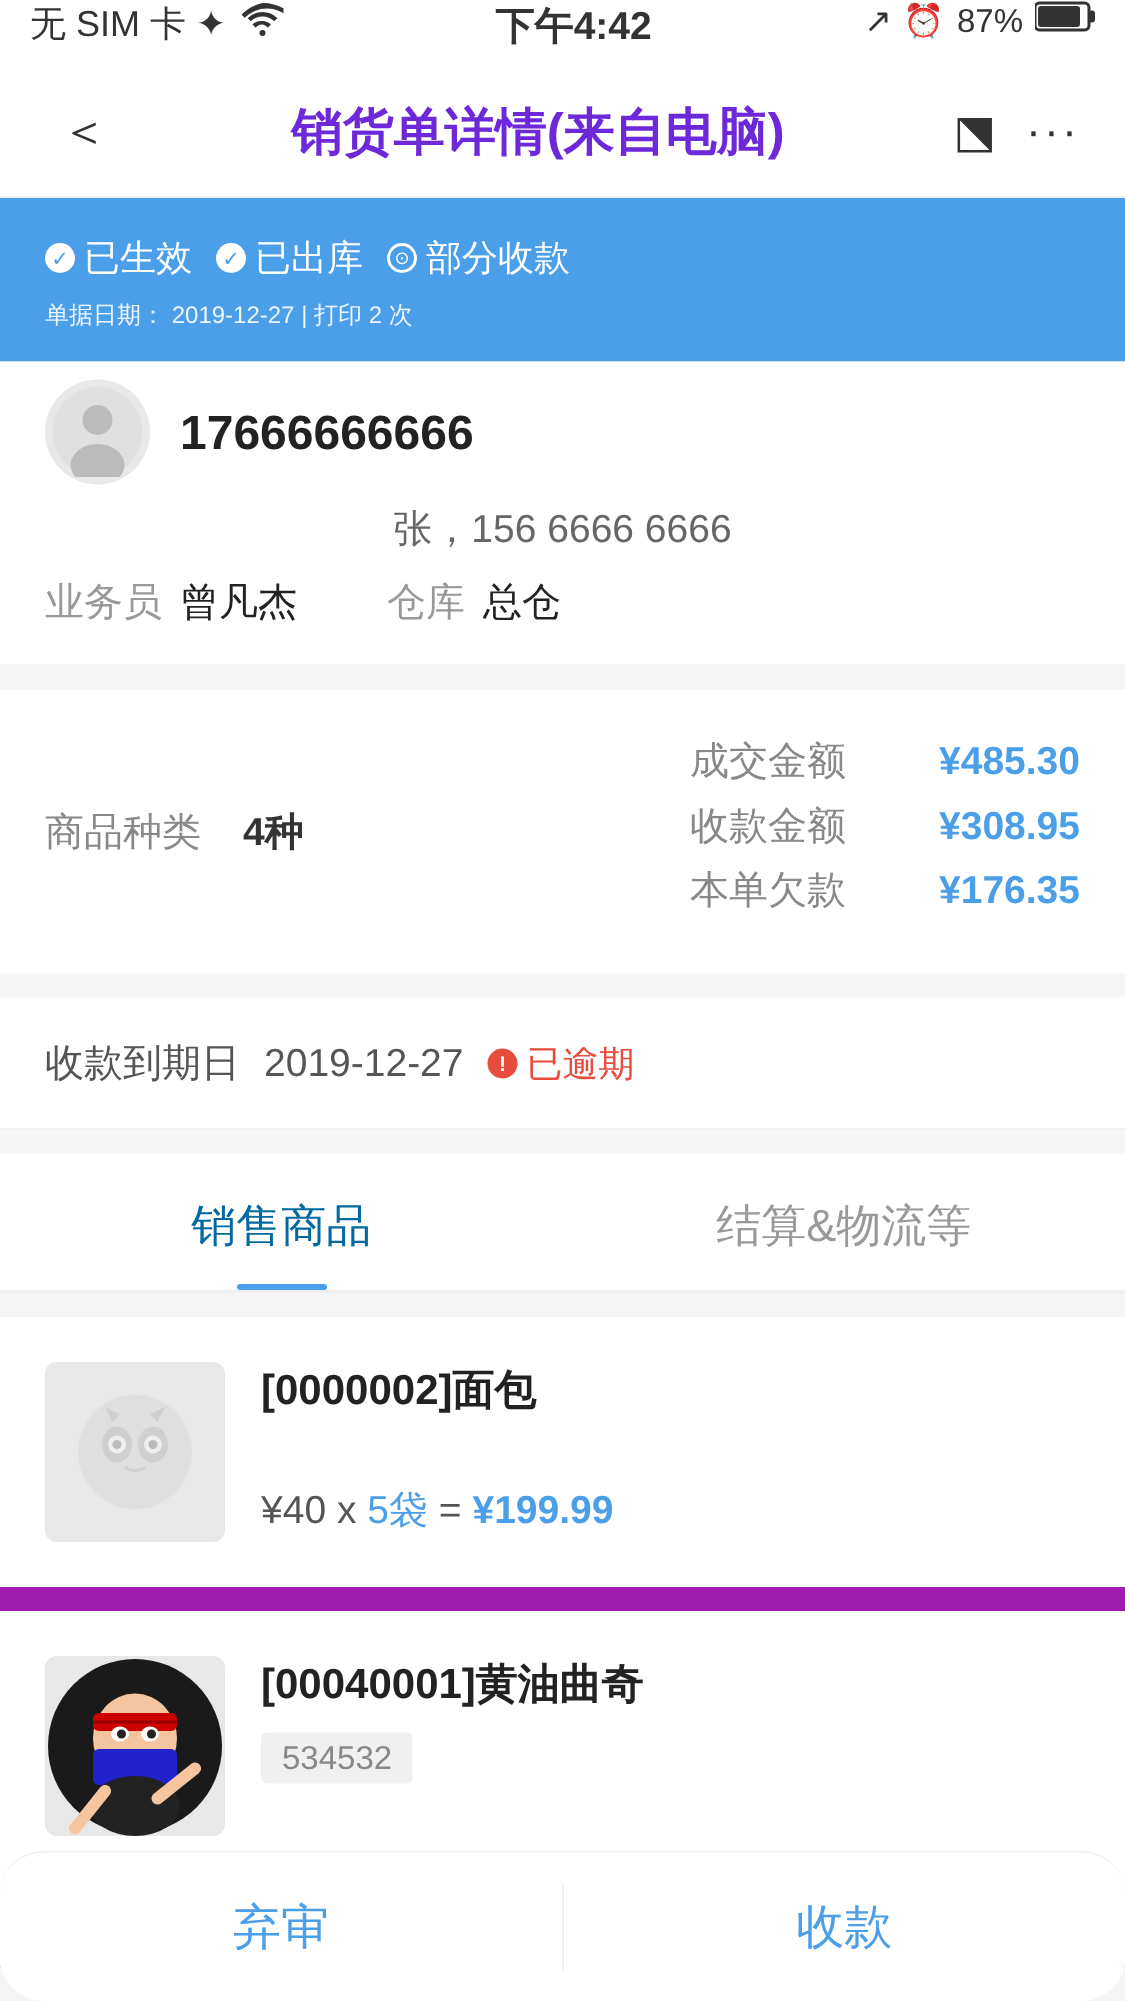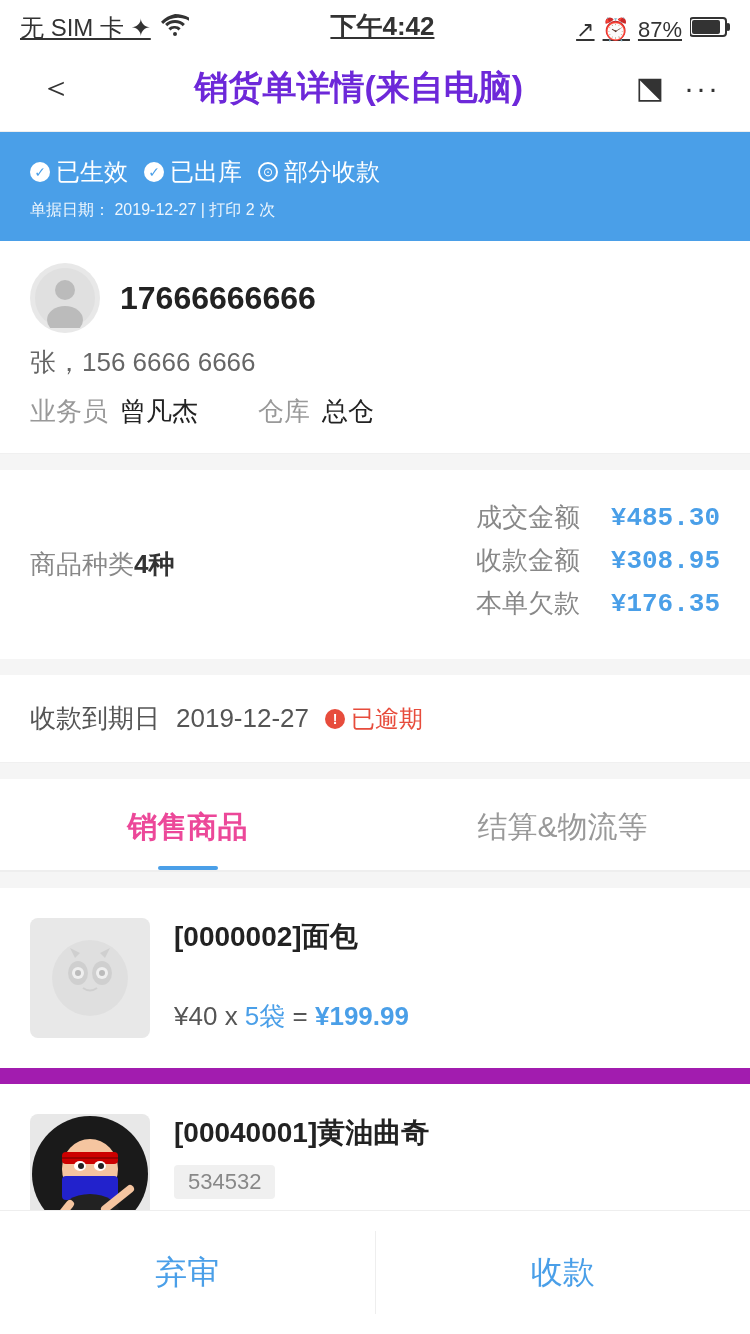--- a/index.html
+++ b/index.html
@@ -10,28 +10,27 @@
       width: 750px;
       min-height: 1334px;
       font-size: 28px;
       color: #333;
       overflow-x: hidden;
     }
 
     
     .status-bar {
       display: flex;
-      align-items: flex-end;
+      align-items: flex-start;
       justify-content: space-between;
       background: #fff;
       height: 44px;
       padding: 0 20px;
       font-size: 24px;
       font-weight: 500;
-      text-decoration: underline;
     }
     .status-bar-left { display: flex; align-items: center; gap: 10px; }
     .status-bar-center { font-size: 26px; font-weight: 600; }
     .status-bar-right { display: flex; align-items: center; gap: 8px; font-size: 22px; }
 
     
     .nav-bar {
       display: flex;
       align-items: center;
       justify-content: space-between;
@@ -103,21 +102,21 @@
       text-align: center;
     }
     .order-date {
       font-size: 16px;
       color: rgba(255,255,255,0.9);
     }
 
     
     .customer-section {
       background: #fff;
-      padding: 22px 30px 24px;
+      padding: 12px 30px 24px;
       border-bottom: 1px solid #f0f0f0;
     }
     .customer-row {
       display: flex;
       align-items: center;
       gap: 20px;
       margin-bottom: 12px;
     }
     .avatar {
       width: 70px;
@@ -131,20 +130,21 @@
     }
     .customer-name {
       font-size: 32px;
       font-weight: 600;
       color: #222;
     }
     .customer-sub {
       font-size: 26px;
       color: #666;
       margin-bottom: 14px;
+      text-align: center;
     }
     .customer-meta {
       display: flex;
       gap: 60px;
       font-size: 26px;
       color: #555;
     }
     .customer-meta-item { display: flex; gap: 12px; justify-content: space-between; }
     .meta-label { color: #999; }
     .meta-value { color: #222; }
@@ -153,34 +153,33 @@
     .summary-section {
       background: #fff;
       padding: 30px;
       margin-top: 16px;
       display: flex;
       justify-content: space-between;
     }
     .summary-left {
       display: flex;
       align-items: center;
-      gap: 0;
+      gap: 28px;
       font-size: 26px;
     }
     .summary-label { color: #888; }
     .summary-count { color: #333; font-weight: 600; }
     .summary-right { text-align: right; }
     .summary-right-row {
       display: flex;
       justify-content: flex-end;
       align-items: center;
-      gap: 30px;
+      gap: 46px;
       margin-bottom: 8px;
       font-size: 26px;
-      font-family: Liberation Mono, monospace;
     }
     .summary-right-label { color: #888; }
     .summary-right-value { color: #4a9fe8; font-weight: 600; min-width: 110px; text-align: right; }
 
     
     .due-section {
       background: #fff;
       margin-top: 16px;
       padding: 26px 30px;
       display: flex;
@@ -220,22 +219,22 @@
     .tab {
       flex: 1;
       text-align: center;
       padding: 28px 0 22px;
       font-size: 30px;
       color: #999;
       cursor: pointer;
       position: relative;
     }
     .tab.active {
-      color: #ec4899;
-      font-weight: 700;
+      color: #0369a1;
+      font-weight: 400;
     }
     .tab.active::after {
       content: '';
       display: block;
       position: absolute;
       bottom: 0;
       left: 50%;
       transform: translateX(-50%);
       width: 60px;
       height: 4px;
@@ -288,24 +287,25 @@
     }
     .product-price-row .qty { color: #4a9fe8; }
     .product-price-row .total { color: #4a9fe8; font-weight: 700; }
 
     
     .bottom-bar {
       position: fixed;
       bottom: 0;
       left: 0;
       width: 750px;
-      height: 124px;
+      height: 100px;
       background: #fff;
       display: flex;
       border-top: 1px solid #eee;
+      border-radius: 29px;
     }
     .bottom-btn {
       flex: 1;
       display: flex;
       align-items: center;
       justify-content: center;
       font-size: 32px;
       cursor: pointer;
     }
     .bottom-btn.abandon { color: #4a9fe8; }

